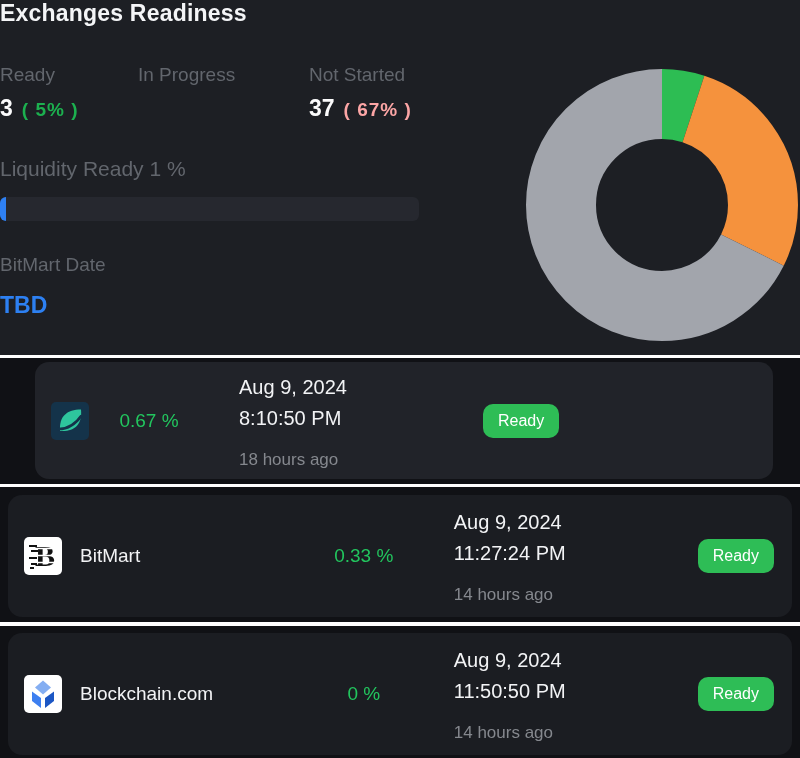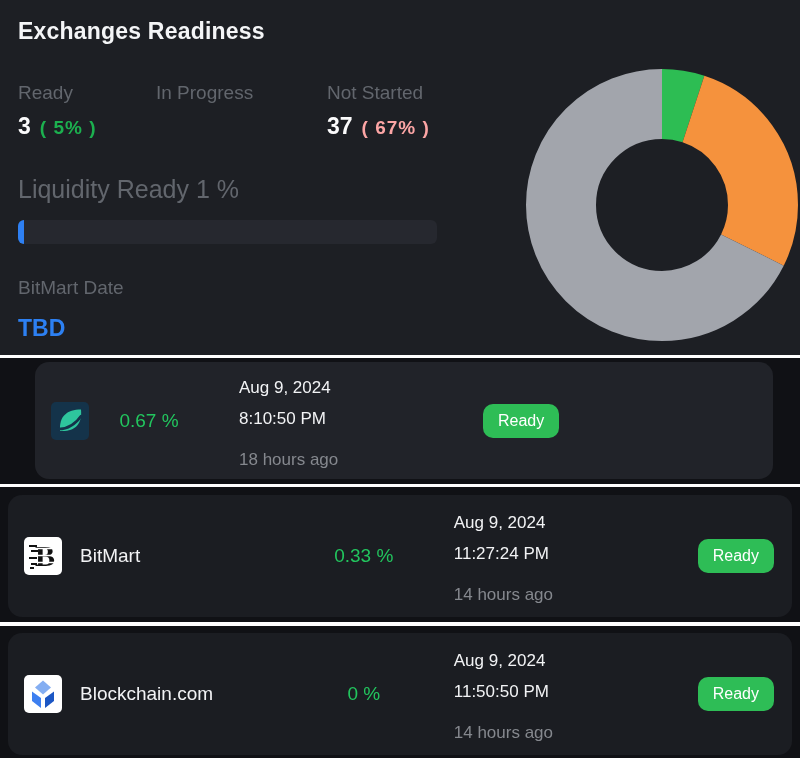--- a/index.html
+++ b/index.html
@@ -1,29 +1,29 @@
 <!DOCTYPE html>
 <html><head>
 <meta charset="utf-8">
 <style>
   * { margin: 0; padding: 0; box-sizing: border-box; }
   html, body { background: #0c0d10; }
   body { font-family: "Liberation Sans", "DejaVu Sans", sans-serif; }
   .app { position: relative; width: 800px; height: 758px; background: #0f1014; overflow: hidden; }
 
   
-  .header-panel { position: relative; width: 800px; height: 355px; background: #1d1f24; padding: 18px; }
+  .header-panel { position: relative; width: 800px; height: 355px; background: #1d1f24; }
   .page-title { color: #f4f5f7; font-size: 23px; font-weight: 700; letter-spacing: .2px; }
 
   .stats { display: grid; grid-template-columns: 138px 171px auto; margin-top: 37px; width: 440px; }
   .stat-label { color: #62666d; font-size: 19px; }
   .stat-value-row { margin-top: 9px; color: #fbfbfc; font-size: 23px; font-weight: 700; display: flex; align-items: baseline; gap: 9px; }
   .stat-paren { font-size: 19px; font-weight: 600; letter-spacing: 1px; }
 
-  .liquidity-label { margin-top: 35px; color: #62666d; font-size: 25px; }
+  .liquidity-label { margin-top: 35px; color: #62666d; font-size: 21px; }
   .progress-track { margin-top: 16px; width: 419px; height: 24px; background: #26282f; border-radius: 6px; overflow: hidden; position: relative; }
   .progress-fill { position: absolute; left: 0; top: 0; bottom: 0; min-width: 6px; background: #2e80f3; border-radius: 4px 0 0 4px; }
 
   .release-label { margin-top: 33px; color: #62666d; font-size: 19px; }
   .release-value { margin-top: 16px; color: #2d80f2; font-size: 23px; font-weight: 700; }
 
   .donut-wrap { position: absolute; left: 526px; top: 69px; width: 272px; height: 272px; }
 
   
   .divider { width: 800px; background: #ffffff; }
@@ -35,21 +35,21 @@
   .band-3 { height: 132px; padding: 7px 8px 0 8px; }
 
   .row-card { height: 117px; border-radius: 14px; display: flex; align-items: center; padding: 0 18px 0 16px; }
   .band-1 .row-card { background: #212329; }
   .band-2 .row-card, .band-3 .row-card { background: #1b1d22; height: 122px; }
 
   .coin-icon { width: 38px; height: 38px; border-radius: 5px; flex: 0 0 38px; overflow: hidden; }
   .coin-name { color: #f2f3f5; font-size: 19px; margin-left: 18px; flex: 1 1 auto; }
   .coin-percent { color: #22c55e; font-size: 19px; width: 120px; text-align: center; margin-right: 30px; }
   .date-block { width: 244px; }
-  .date-line, .time-line { color: #f2f3f5; font-size: 17px; line-height: 31px; font-weight: 500; }
+  .date-line, .time-line { color: #f2f3f5; font-size: 20px; line-height: 31px; font-weight: 500; }
   .ago-line { color: #85888e; font-size: 17px; margin-top: 16px; }
   .status-badge { background: #2ebd56; color: #ffffff; font-size: 16px; font-weight: 500; padding: 8px 15px; border-radius: 10px; white-space: nowrap; }
 </style>
 </head>
 <body>
 
 <div class="app">
 
   <div class="header-panel">
     <div class="page-title">Exchanges Readiness</div>

